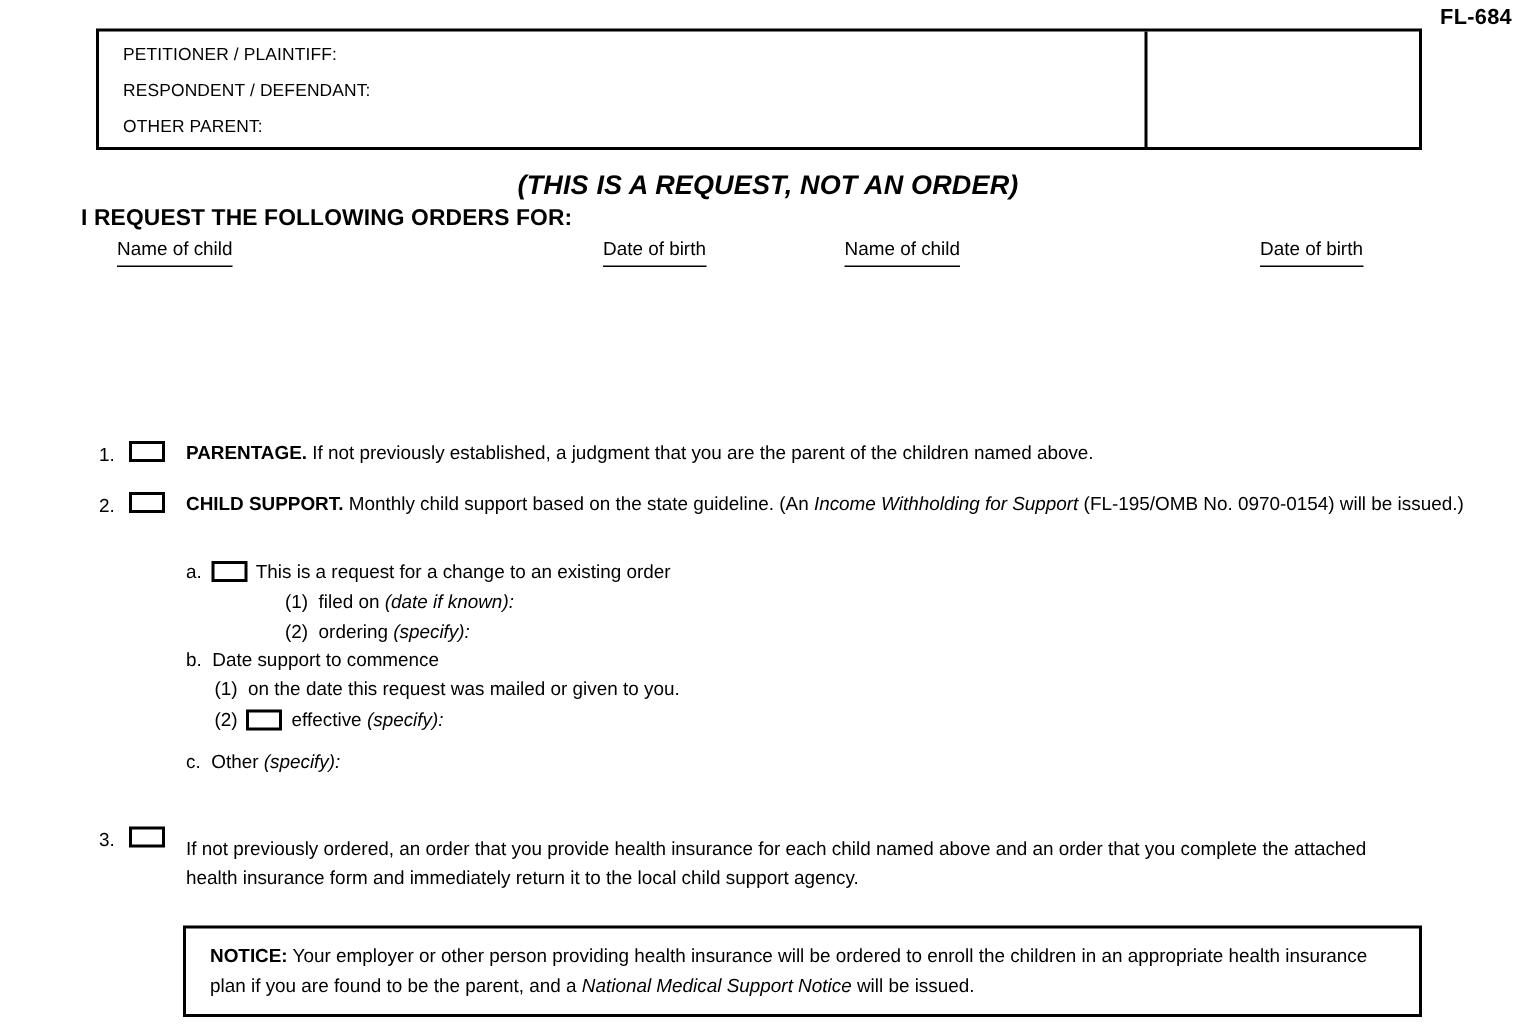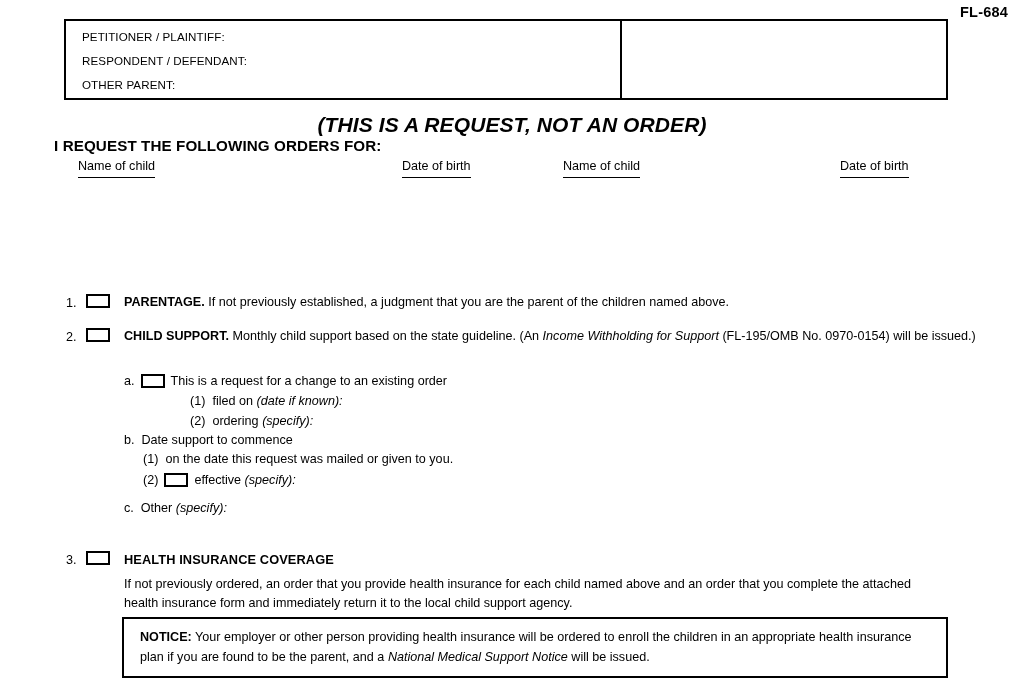--- a/index.html
+++ b/index.html
@@ -31,21 +31,21 @@
     position: absolute;
     left: 64px;
     top: 19px;
     width: 884px;
     height: 81px;
     border: 2px solid #000;
     box-sizing: border-box;
     display: flex;
   }
   #caption-parties {
-    width: 556px;
+    width: 699px;
     box-sizing: border-box;
     border-right: 2px solid #000;
     padding: 9px 0 0 16px;
   }
   .party-line {
     font-size: 11.6px;
     letter-spacing: 0.1px;
     margin-bottom: 11px;
     white-space: nowrap;
   }
@@ -59,21 +59,21 @@
     letter-spacing: 0.25px;
   }
 
   
   #request-not-order {
     position: absolute;
     top: 113px;
     left: 0;
     width: 1024px;
     text-align: center;
-    font-size: 21px;
+    font-size: 18px;
     font-weight: bold;
     font-style: italic;
     letter-spacing: 0.1px;
   }
   #orders-for-heading {
     position: absolute;
     top: 137px;
     left: 54px;
     font-size: 15.2px;
     font-weight: bold;
@@ -245,20 +245,19 @@
 </div>
 
 <div class="sub" id="sub-2c">
   <span>c.</span>&nbsp;&nbsp;<span>Other </span><i>(specify):</i>
 </div>
 
 <div class="item" id="item-3">
   <span class="item-num">3.</span>
   <span class="checkbox cb-top"></span>
   <div class="item-body">
-    <div class="item-head">HEALTH INSURANCE COVERAGE</div>
     <div class="item-para">If not previously ordered, an order that you provide health insurance for each child named above and an order that you complete the attached health insurance form and immediately return it to the local child support agency.</div>
   </div>
 </div>
 
 <div id="notice-box">
   <b>NOTICE:</b><span> Your employer or other person providing health insurance will be ordered to enroll the children in an appropriate health insurance plan if you are found to be the parent, and a </span><i>National Medical Support Notice</i><span> will be issued.</span>
 </div>
 
 </body></html>

